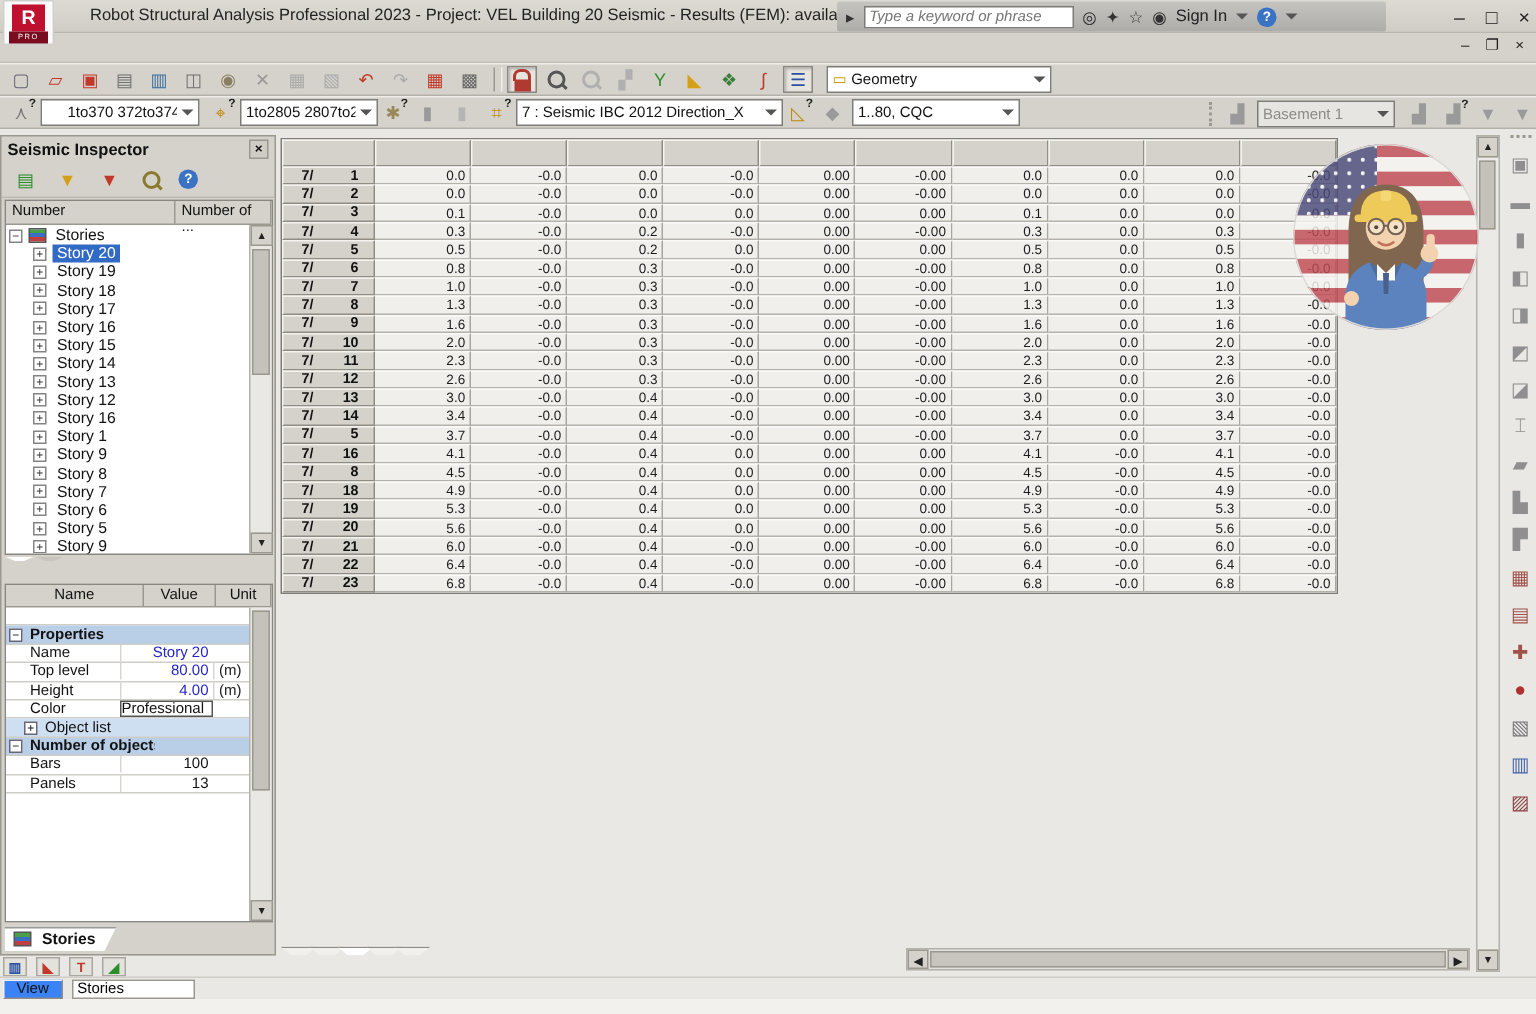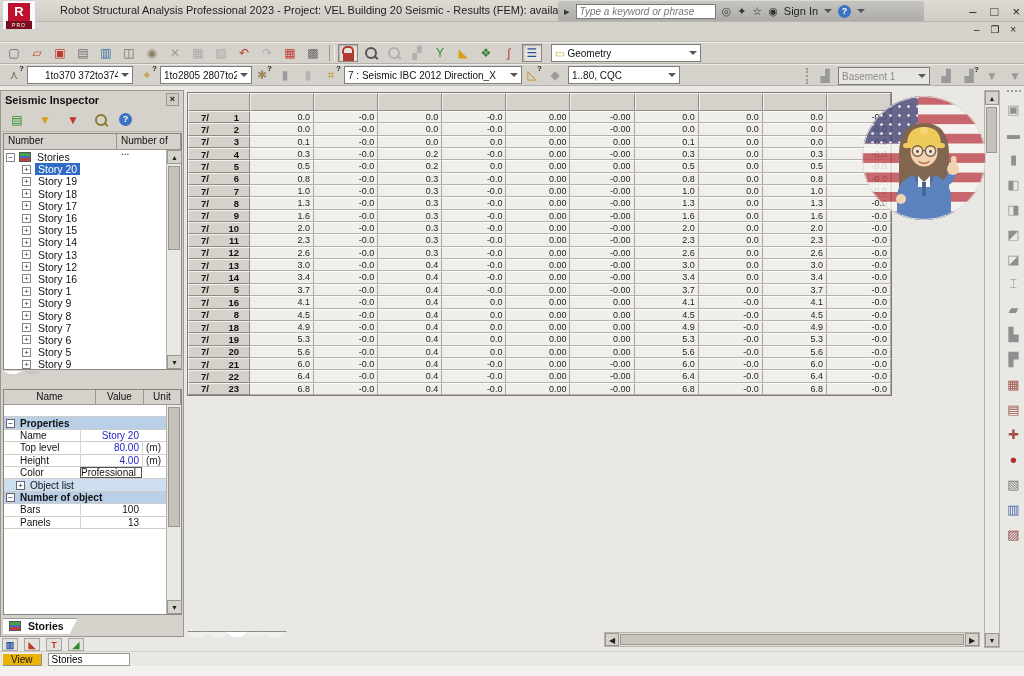--- a/index.html
+++ b/index.html
@@ -161,21 +161,21 @@
   
   .rtools { position:absolute; left:1003px; top:88px; width:21px; height:560px;
             display:flex; flex-direction:column; align-items:center; gap:7px; padding-top:2px; }
   .rgrip { width:14px; border-top:2px dotted #9b988f; height:3px; }
   .rico { width:18px; height:18px; display:flex; align-items:center; justify-content:center;
           font-size:13px; color:#8f8f8f; cursor:default; }
 
   
   .statusbar { position:absolute; left:0; top:651px; width:1024px; height:15px; background:#e9e8e5;
                border-top:1px solid #cfccc5; display:flex; align-items:center; gap:6px; padding-left:2px; }
-  .viewbtn { font-size:10px; padding:0 8px; height:13px; background:#eab308;
+  .viewbtn { font-size:10px; padding:0 8px; height:13px; background:#3b82f6;
              border:1px solid; border-color:#f4f2ee #8f8c86 #8f8c86 #f4f2ee; }
   .statusbar input { width:82px; height:13px; border:1px solid #9b988f; font-size:10px; padding:0 3px; }
   .bottomstrip { position:absolute; left:0; top:666px; width:1024px; height:10px; background:#f2f1ee; }
 </style>
 </head>
 <body>
 
 <div class="titlebar">
   <div class="wtitle">Robot Structural Analysis Professional 2023 - Project: VEL Building 20 Seismic - Results (FEM): available</div>
   <div class="infocenter">

